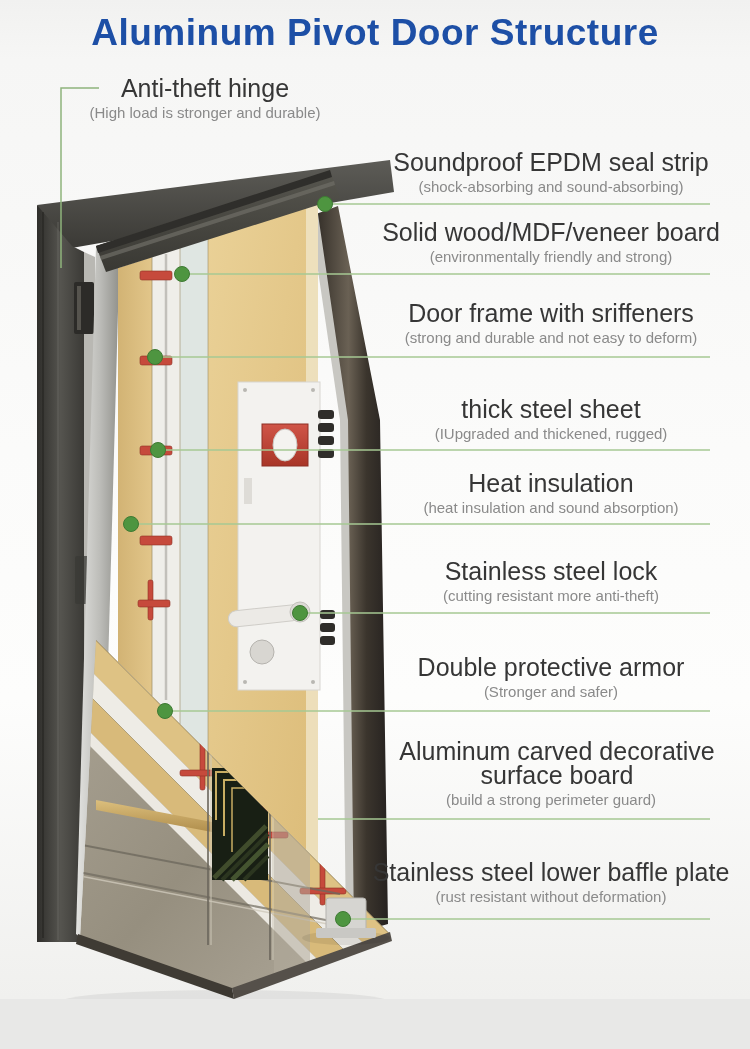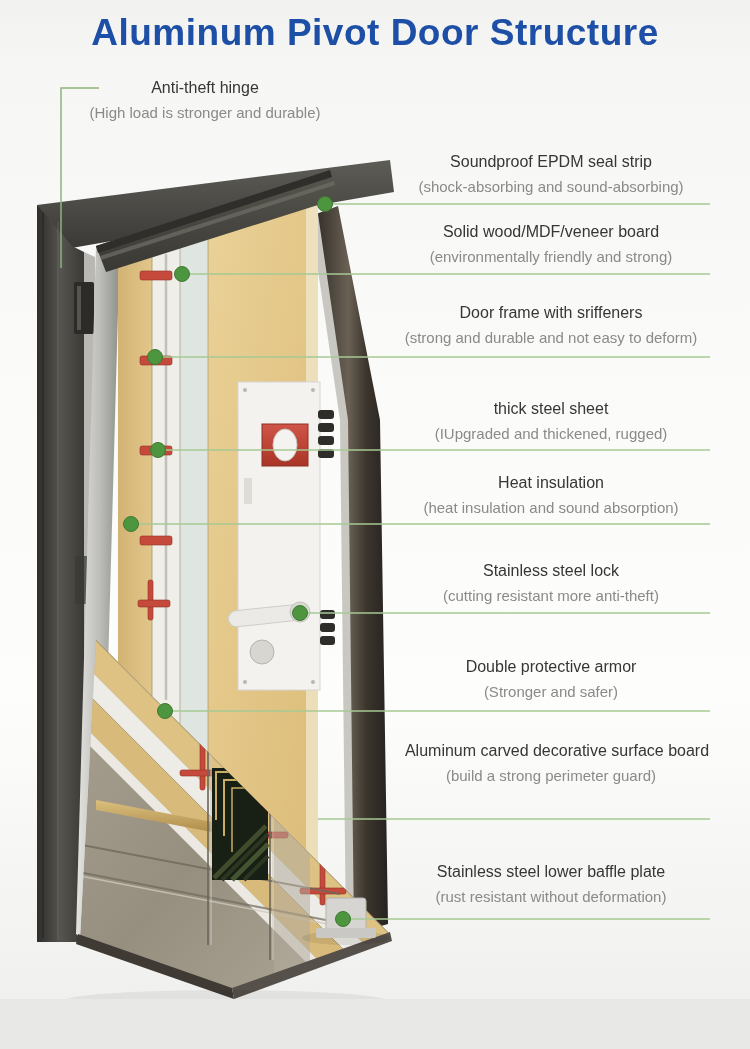--- a/index.html
+++ b/index.html
@@ -7,21 +7,21 @@
     position:relative;width:750px;height:999px;overflow:hidden;
     background:linear-gradient(180deg,#f1f1f0 0%,#f6f6f5 6%,#fbfbfa 45%,#fdfdfc 70%,#f0f0ee 100%);
     font-family:"Liberation Sans","DejaVu Sans",sans-serif;
   }
   .page-title{
     position:absolute;top:12px;left:0;width:750px;text-align:center;
     font-size:37px;font-weight:700;letter-spacing:.5px;color:#1d4fa6;
   }
   svg.door{position:absolute;left:0;top:0;}
   .callout{position:absolute;text-align:center;}
-  .callout .t{font-size:16px;line-height:24px;font-weight:500;color:#363636;}
+  .callout .t{font-size:25px;line-height:24px;font-weight:500;color:#363636;}
   .callout .s{font-size:15px;line-height:22px;color:#8a8a8a;margin-top:2px;}
   .left-co{left:40px;top:76px;width:330px;}
   .rc{left:345px;width:412px;}
   .rc0{top:150px;} .rc1{top:220px;} .rc2{top:301px;} .rc3{top:397px;}
   .rc4{top:471px;} .rc5{top:559px;} .rc6{top:655px;} .rc7{top:739px;}
   .rc8{top:860px;}
   .rc7 .t{display:block;max-width:330px;margin:0 auto;padding-left:12px;}
 </style>
 </head>
 <body>

